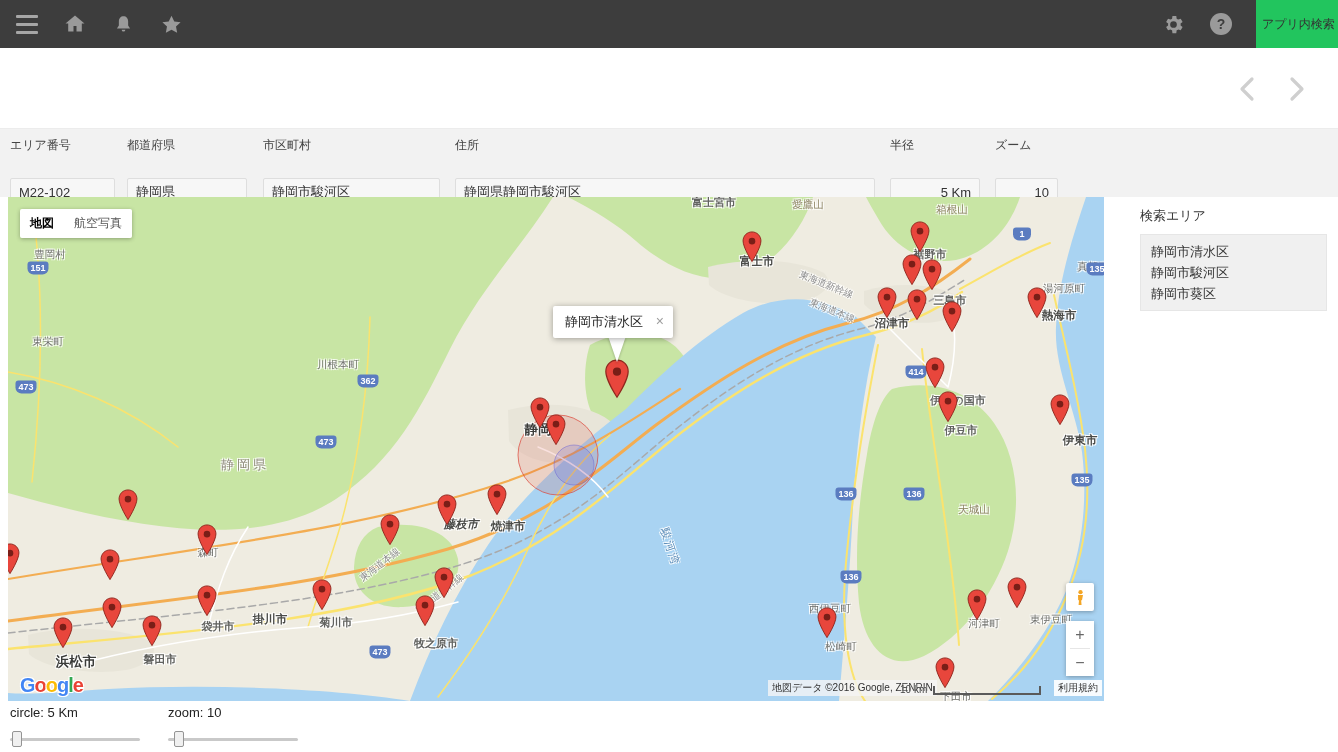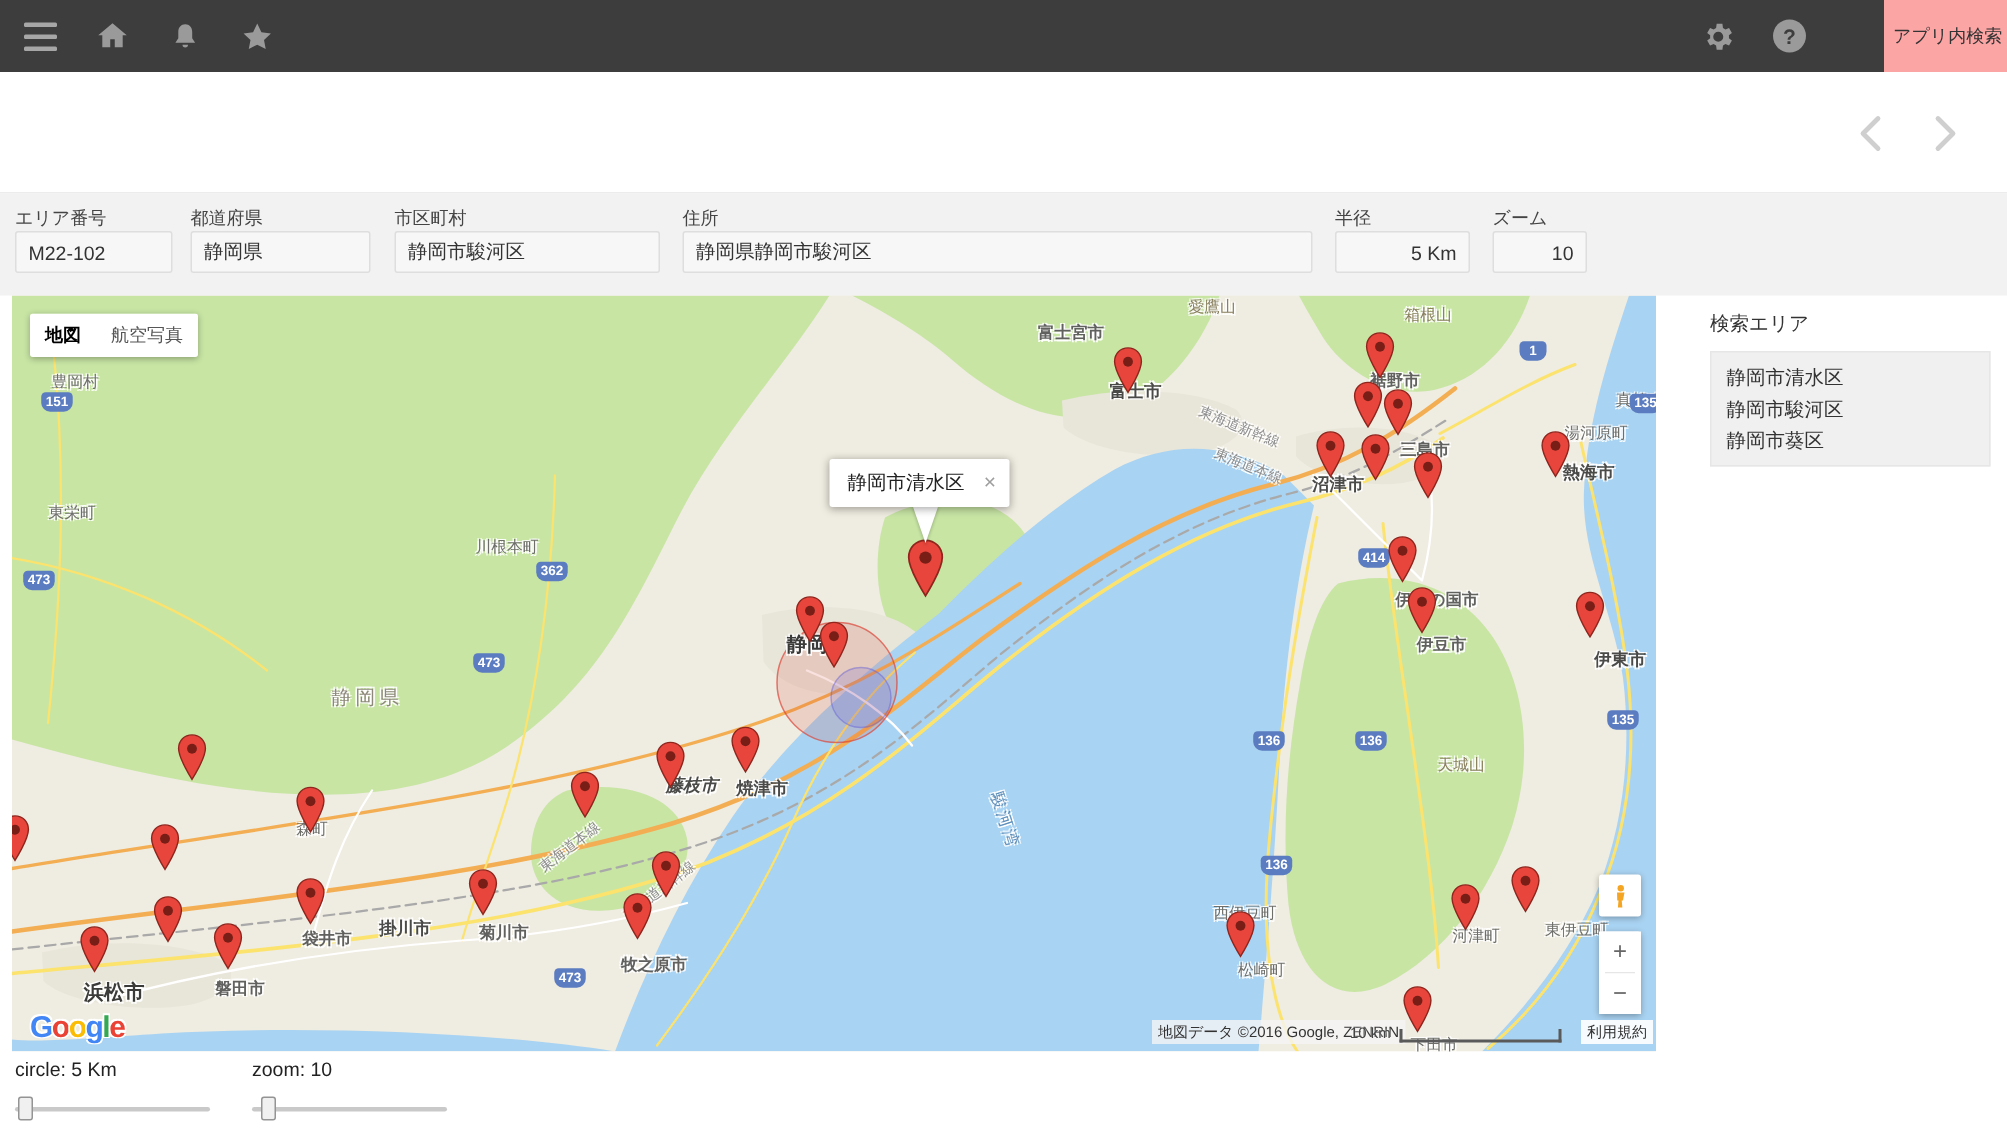--- a/index.html
+++ b/index.html
@@ -9,32 +9,32 @@
     -webkit-font-smoothing:antialiased;
   }
   
   .topbar{display:flex;align-items:center;height:48px;background:#3d3d3d;padding-left:10px;}
   .tb-icon{display:flex;flex-direction:column;justify-content:center;align-items:center;
     width:34px;height:48px;cursor:pointer;margin-right:14px;}
   .hb{width:22px;height:3px;background:#a6a6a6;margin:2.5px 0;border-radius:1px;}
   .tb-right{margin-left:auto;display:flex;align-items:center;}
   .help-circle{width:22px;height:22px;border-radius:50%;background:#9a9a9a;color:#3d3d3d;
     font-size:14px;font-weight:bold;display:flex;align-items:center;justify-content:center;}
-  .tb-search{width:70px;height:48px;background:#fca5a5;display:flex;align-items:center;
-    padding:0 6px;font-size:12px;color:#333;overflow:hidden;white-space:nowrap;margin-left:32px;cursor:text;}
+  .tb-search{width:70px;height:48px;background:#22c55e;display:flex;align-items:center;
+    padding:0 6px;font-size:12px;color:#333;overflow:hidden;white-space:nowrap;margin-left:4px;cursor:text;}
   
   .subheader{height:80px;background:#fff;position:relative;border-bottom:1px solid #ececec;}
   .nav-btn{position:absolute;top:24px;width:36px;height:36px;background:transparent;border:none;
     cursor:pointer;padding:0;}
   .nav-prev{right:72px;}
   .nav-next{right:24px;}
   
   .form-band{height:68px;background:#f2f2f2;position:relative;}
   .field{position:absolute;top:8px;}
-  .f-label{font-size:12px;color:#444;margin-bottom:0;}
+  .f-label{font-size:12px;color:#444;margin-bottom:24px;}
   .f-input{height:28px;background:#f7f7f7;border:1px solid #dedede;border-radius:2px;
     font-size:13px;color:#333;display:flex;align-items:center;padding:0 8px;cursor:text;
     white-space:nowrap;overflow:hidden;box-sizing:border-box;}
   .num .f-input{justify-content:flex-end;}
   .f0{left:10px;width:105px;}
   .f1{left:127px;width:120px;}
   .f2{left:263px;width:177px;}
   .f3{left:455px;width:420px;}
   .f4{left:890px;width:90px;}
   .f5{left:995px;width:63px;}
@@ -253,21 +253,21 @@
       <button>−</button>
     </div>
 
     <div class="g-logo" id="g-logo"><span style="color: rgb(66, 133, 244);">G</span><span style="color: rgb(234, 67, 53);">o</span><span style="color: rgb(251, 188, 5);">o</span><span style="color: rgb(66, 133, 244);">g</span><span style="color: rgb(52, 168, 83);">l</span><span style="color: rgb(234, 67, 53);">e</span></div>
     <div class="attribution">地図データ ©2016 Google, ZENRIN</div>
     <div class="scalebar">
       <span>10 km</span>
       <div class="scale-line"></div>
     </div>
     <div class="terms">利用規約</div>
-  <div class="mlabel city" style="left: 706px; top: 25px; font-family: Liberation Mono, monospace;">富士宮市</div>
+  <div class="mlabel city" style="left: 706px; top: 5px; font-family: Liberation Mono, monospace;">富士宮市</div>
       <div class="mlabel mt" style="left: 800px; top: 8px;">愛鷹山</div>
       <div class="mlabel mt" style="left: 944px; top: 13px;">箱根山</div>
       <div class="mlabel cityb" style="left: 749px; top: 64px;">富士市</div>
       <div class="mlabel city" style="left: 922px; top: 57px;">裾野市</div>
       <div class="mlabel cityb" style="left: 884px; top: 126px;">沼津市</div>
       <div class="mlabel city" style="left: 942px; top: 103px;">三島市</div>
       <div class="mlabel cityb" style="left: 1051px; top: 118px; font-family: Liberation Mono, monospace;">熱海市</div>
       <div class="mlabel town" style="left: 1056px; top: 92px;">湯河原町</div>
       <div class="mlabel town" style="left: 1085px; top: 70px;">真鶴町</div>
       <div class="mlabel rail" style="left: 818px; top: 88px; --rot: 22deg;">東海道新幹線</div>

